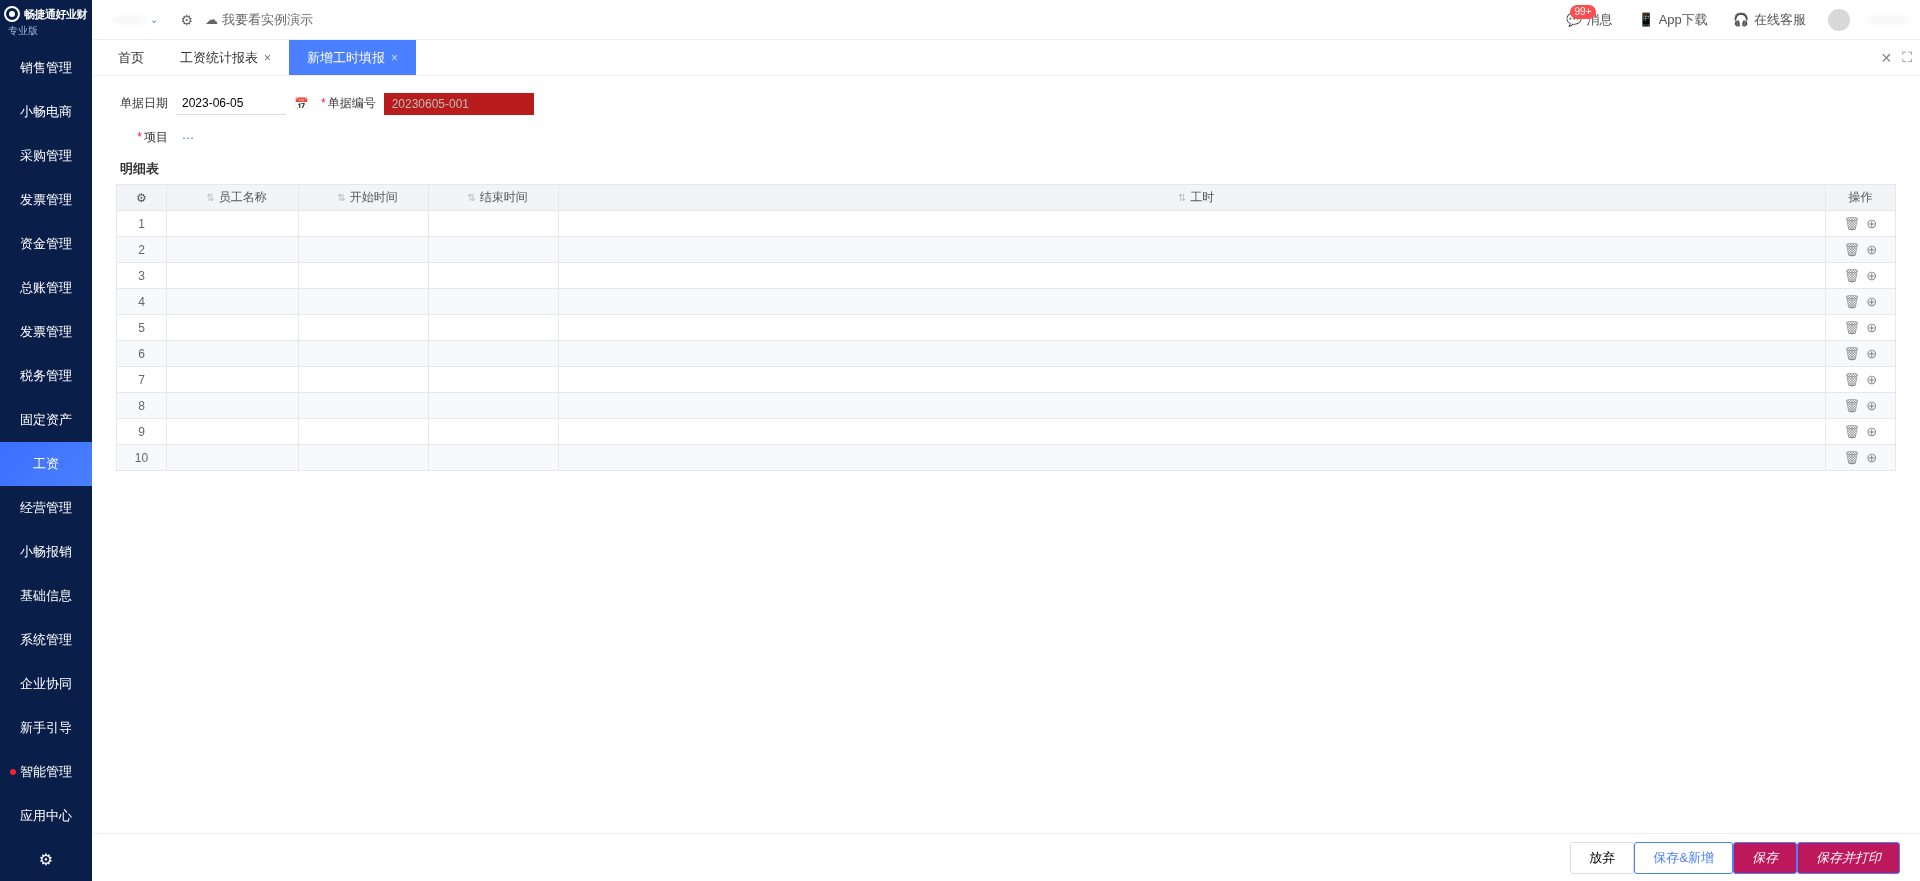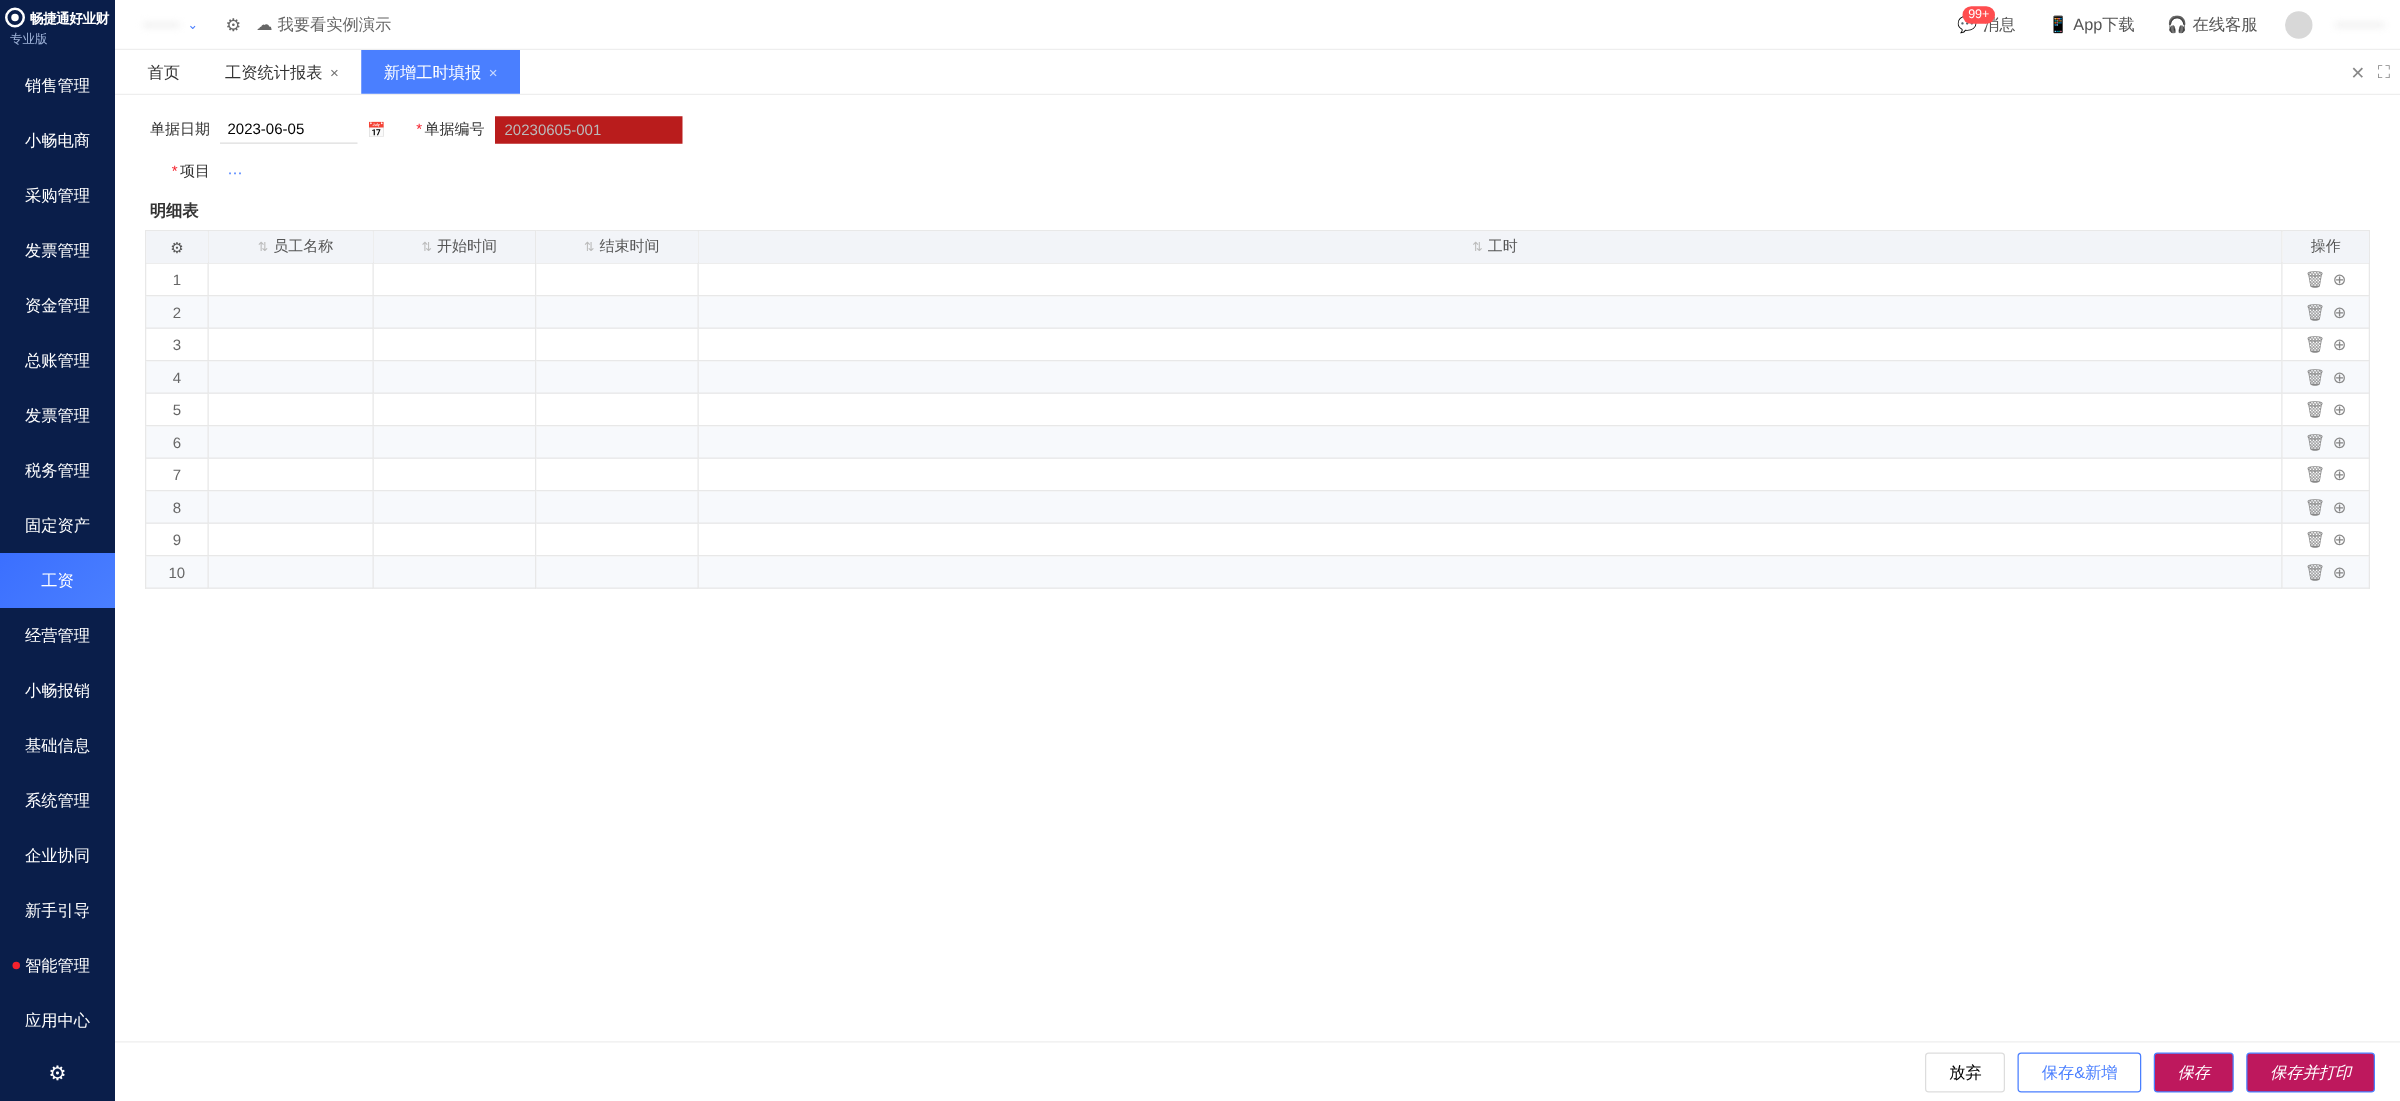--- a/index.html
+++ b/index.html
@@ -38,21 +38,21 @@
 
 .tabs { height: 36px; display: flex; align-items: stretch; border-bottom: 1px solid #eee; padding-left: 8px; }
 .tab { display: flex; align-items: center; padding: 0 18px; cursor: pointer; font-size: 13px; color: #333; gap: 6px; position: relative; }
 .tab.active { background: #4a7fff; color: #fff; }
 .tab .close { font-size: 12px; opacity: 0.7; cursor: pointer; }
 .tabs-right { margin-left: auto; display: flex; align-items: center; gap: 10px; padding-right: 8px; color: #888; }
 .tabs-right span { cursor: pointer; font-size: 14px; }
 
 
 .form-area { padding: 16px 24px 8px; }
-.form-row { display: flex; align-items: center; gap: 24px; margin-bottom: 14px; }
+.form-row { display: flex; align-items: center; gap: 12px; margin-bottom: 14px; }
 .field { display: flex; align-items: center; gap: 8px; }
 .field label { color: #333; font-size: 12px; min-width: 52px; text-align: right; }
 .req { color: #f5222d; margin-right: 2px; }
 .text-input { border: none; border-bottom: 1px solid #ddd; padding: 4px 6px; font-size: 12px; width: 110px; outline: none; }
 .text-input.wide { width: 370px; }
 .date-wrap { position: relative; display: flex; align-items: center; }
 .date-icon { color: #4a7fff; cursor: pointer; margin-left: 8px; }
 .readonly { background: #b91c1c; color: #bbb; padding: 4px 8px; width: 150px; display: inline-block; }
 .ellipsis-btn { color: #4a7fff; cursor: pointer; margin-left: 6px; }
 
@@ -68,21 +68,21 @@
 .col-start { width: 130px; }
 .col-end { width: 130px; }
 .sort-icon { color: #bbb; font-size: 10px; margin-right: 4px; }
 .table tbody tr:nth-child(even) td { background: #f7f9fc; }
 .table tbody td.idx { text-align: center; color: #666; }
 .table tbody td.op { text-align: center; color: #888; }
 .op-icon { cursor: pointer; margin: 0 3px; font-size: 13px; }
 .gear-th { text-align: center !important; padding-left: 0 !important; }
 
 
-.footer { position: absolute; bottom: 0; left: 92px; right: 0; height: 48px; border-top: 1px solid #eee; display: flex; align-items: center; justify-content: flex-end; padding-right: 20px; gap: 10px; background: #fff; }
+.footer { position: absolute; bottom: 0; left: 92px; right: 0; height: 48px; border-top: 1px solid #eee; display: flex; align-items: center; justify-content: flex-end; padding-right: 20px; background: #fff; }
 .btn { padding: 6px 18px; border: 1px solid #ddd; border-radius: 3px; cursor: pointer; font-size: 13px; background: #fff; }
 .btn.primary-outline { color: #4a7fff; border-color: #4a7fff; }
 .btn.primary { background: #be185d; color: #fff; border-color: #4a7fff; font-style: italic; }
 </style>
 </head>
 <body>
 
 <div class="app">
 
   <div class="sidebar">

